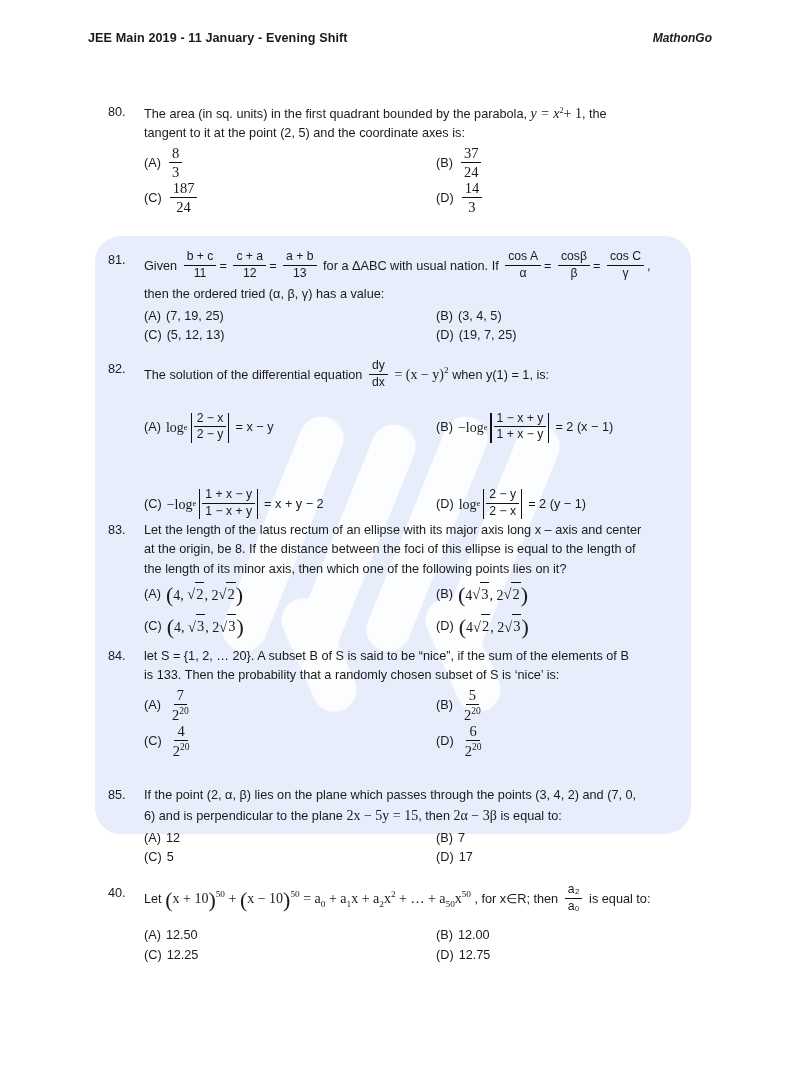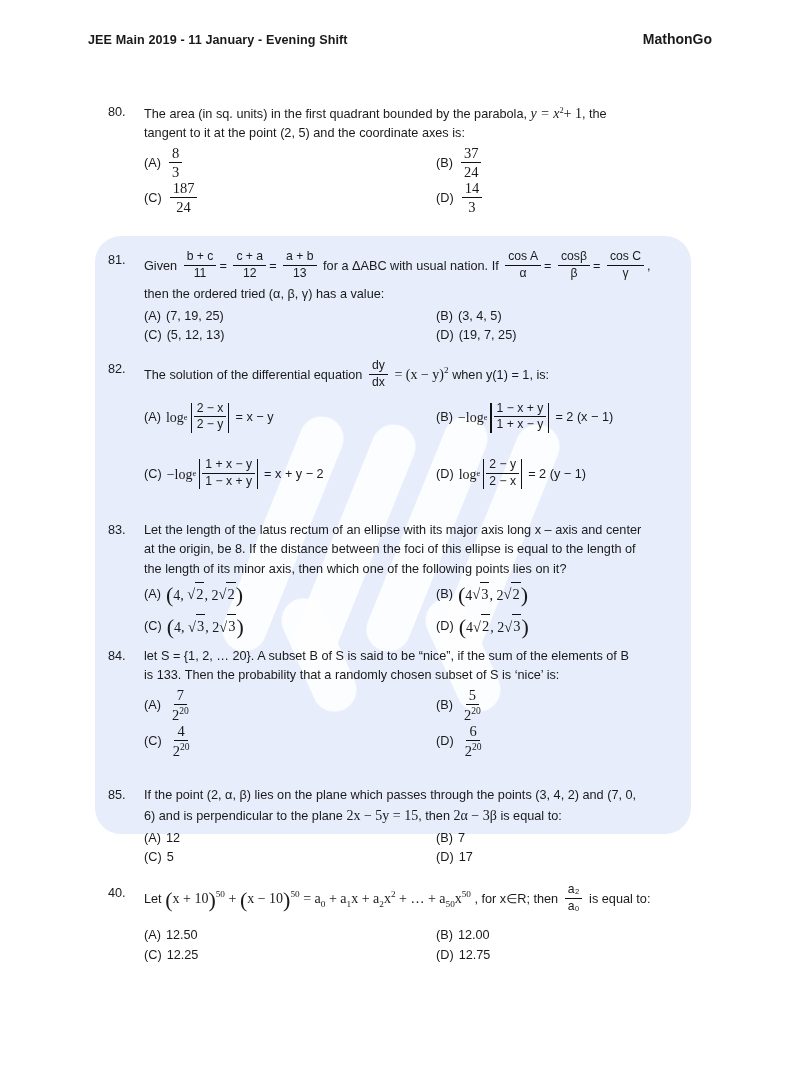--- a/index.html
+++ b/index.html
@@ -62,22 +62,23 @@
     justify-content: space-between;
     align-items: baseline;
     z-index: 4;
   }
   .doc-header .h-left {
     font-size: 12.6px;
     font-weight: bold;
     letter-spacing: 0.1px;
   }
   .doc-header .h-right {
-    font-size: 14px;
+    font-size: 12px;
     font-weight: bold;
+    font-style: italic;
   }
   .doc-footer {
     position: absolute;
     left: 0;
     top: 1017px;
     width: 800px;
     text-align: center;
     font-size: 11.5px;
     font-weight: bold;
     z-index: 4;
@@ -160,21 +161,21 @@
   .frac.serif .num, .frac.serif .den {
     font-family: "Liberation Serif", serif;
     font-size: 14.5px;
   }
   sup.e { font-size: 0.66em; vertical-align: super; }
   sub.e { font-size: 0.66em; vertical-align: sub; }
   .abs {
     display: inline-flex;
     align-items: stretch;
     vertical-align: middle;
-    margin: 4px 1px;
+    margin: 14px 1px;
   }
   .abs > .bar {
     display: inline-block;
     width: 1.1px;
     background: #111;
     margin: 0 2px;
     align-self: stretch;
     min-height: 28px;
   }
   .paren-big {

